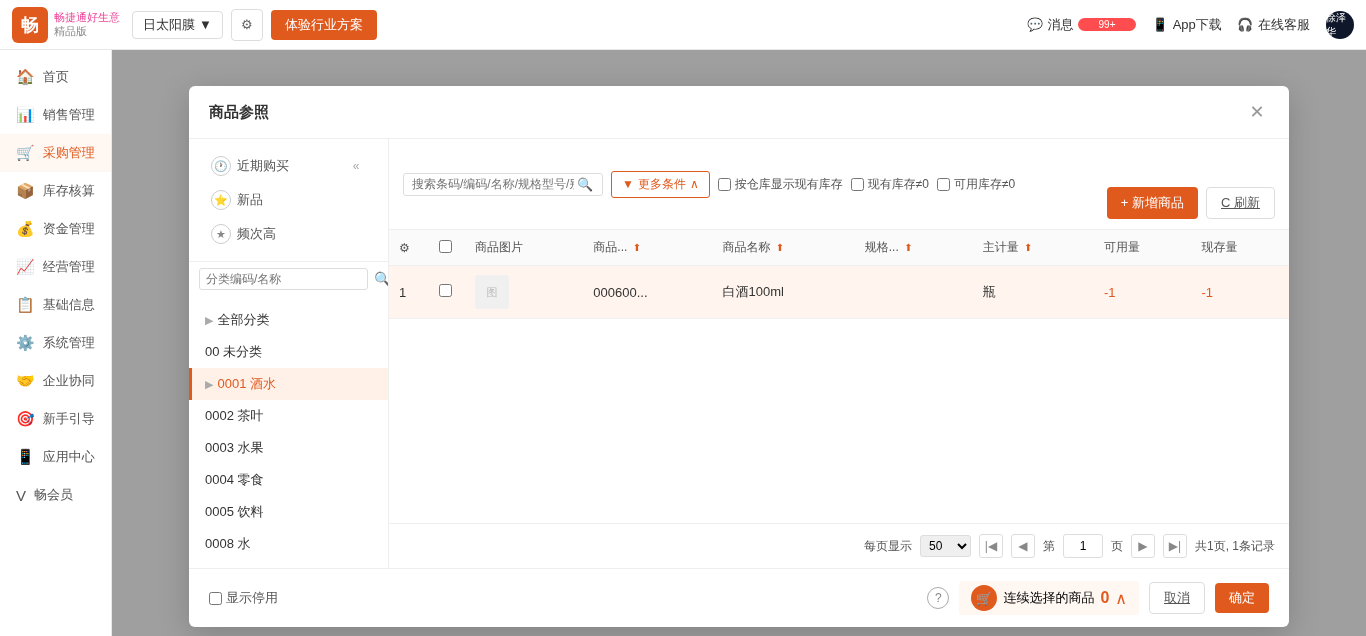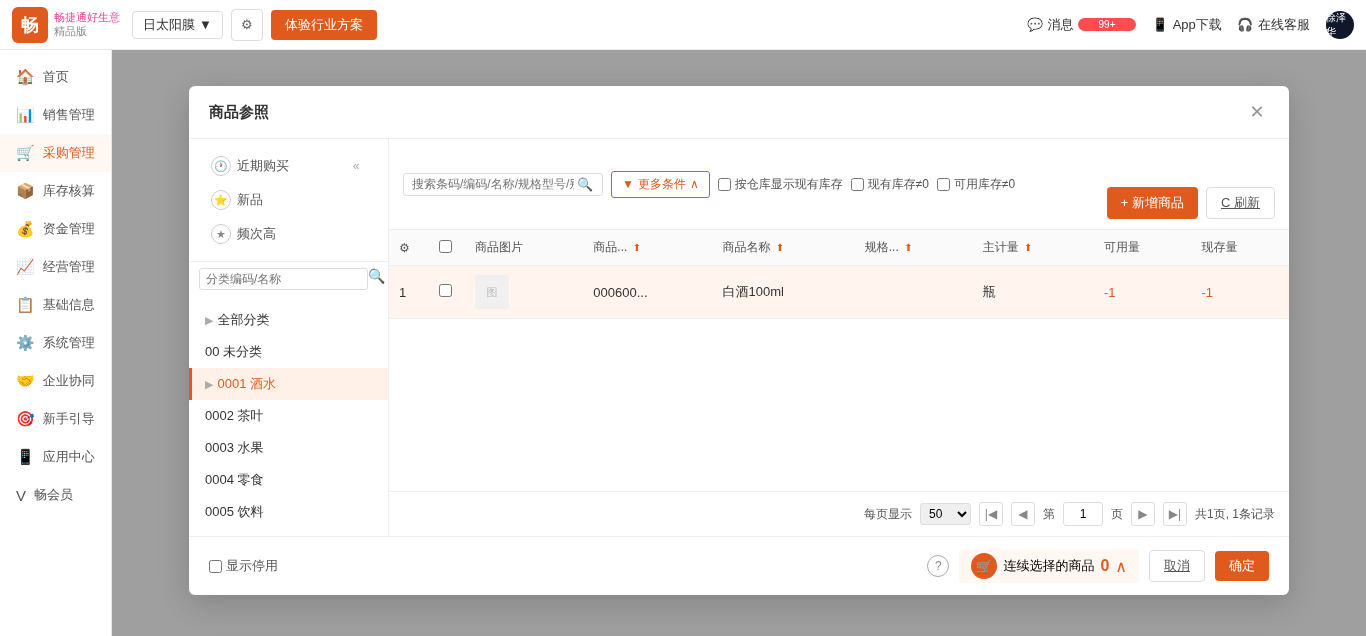--- a/index.html
+++ b/index.html
@@ -153,22 +153,22 @@
       display: flex; align-items: center; justify-content: center;
       font-size: 11px; color: #888;
     }
     .collapse-btn {
       width: 20px; height: 20px; cursor: pointer;
       display: flex; align-items: center; justify-content: center;
       color: #aaa; font-size: 12px;
       margin-left: auto;
     }
     .search-filter {
-      display: flex; align-items: flex-start;
-      padding: 6px 10px; 
+      display: flex; align-items: center;
+      padding: 6px 10px; gap: 6px;
     }
     .search-filter input {
       flex: 1; border: 1px solid #ddd; border-radius: 3px;
       padding: 3px 6px; font-size: 12px; outline: none; color: #555;
     }
     .search-filter-icon { color: #bbb; font-size: 14px; cursor: pointer; }
 
     .category-section { padding: 8px 0; }
     .category-item {
       padding: 7px 16px; cursor: pointer; font-size: 13px; color: #333;
@@ -439,20 +439,23 @@
                 <span>0002 茶叶</span>
               </div>
               <div class="category-item">
                 <span>0003 水果</span>
               </div>
               <div class="category-item">
                 <span>0004 零食</span>
               </div>
               <div class="category-item">
                 <span>0005 饮料</span>
+              </div>
+              <div class="category-item">
+                <span>0008 水</span>
               </div>
             </div>
           </div>
 
           <div class="modal-right">
 
             <div class="modal-toolbar">
               <div class="search-box">
                 <input type="text" style="width: 100%;" placeholder="搜索条码/编码/名称/规格型号/别名">
                 <span style="color:#e05a1e;">🔍</span>

